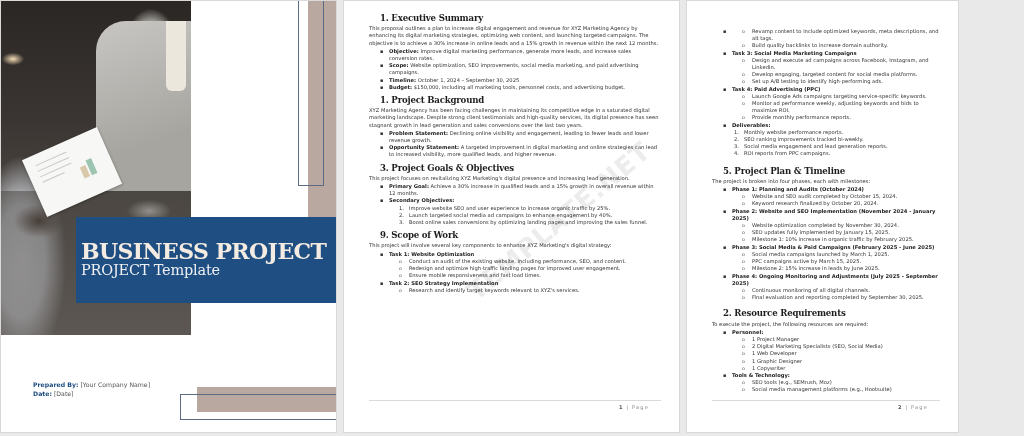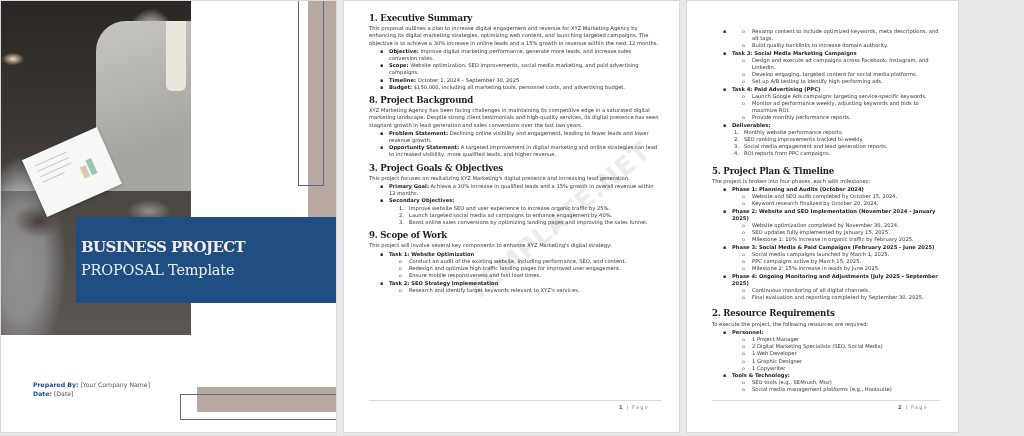--- a/index.html
+++ b/index.html
@@ -33,34 +33,34 @@
   .photo .paper .bar2 { position: absolute; left: 58px; top: 26px; width: 6px; height: 16px; background: #9cc4b0; }
   .photo .paper .line { position: absolute; left: 10px; height: 1px; width: 34px; background: #c8c8c8; }
   .photo .table { position: absolute; left: 0; top: 190px; width: 190px; height: 144px;
     background: linear-gradient(180deg, #4c4844, #5e5955); opacity: .55; }
 
   .beige-vert { position: absolute; left: 307px; top: 0; width: 28px; height: 216px; background: #b8a8a0; }
   .outline-vert { position: absolute; left: 297px; top: 0; width: 26px; height: 185px;
     border: 1px solid #5a6b82; border-top: none; }
   .title-band { position: absolute; left: 75px; top: 216px; width: 260px; height: 86px; background: #1f4e82; }
   .title-main { position: absolute; left: 80px; top: 237px; font-family: "DejaVu Serif", serif;
-    font-weight: bold; font-size: 15px; color: #f4ece2; letter-spacing: -0.6px; white-space: nowrap; }
+    font-weight: bold; font-size: 22px; color: #f4ece2; letter-spacing: -0.6px; white-space: nowrap; }
   .title-sub { position: absolute; left: 80px; top: 261px; font-family: "DejaVu Serif", serif;
     font-size: 14.5px; color: #eef0f4; letter-spacing: -0.2px; white-space: nowrap; }
 
   .prepared { position: absolute; left: 32px; top: 379px; font-size: 6.2px; line-height: 9px; color: #555; }
   .prepared b { color: #1f4e82; font-weight: bold; }
   .beige-horz { position: absolute; left: 196px; top: 386px; width: 139px; height: 25px; background: #b8a8a0; }
   .outline-horz { position: absolute; left: 179px; top: 393px; width: 156px; height: 26px;
     border: 1px solid #5a6b82; border-right: none; }
 
   
   .content { position: absolute; left: 25px; right: 18px; top: 8px; font-size: 5.2px; line-height: 7.2px; color: #333; }
   h2.sec { font-family: "DejaVu Serif", serif; font-weight: bold; font-size: 8.6px; color: #1d1d1d;
-    margin: 6px 0 3px 0; letter-spacing: -0.2px; }
+    margin: 6px 0 3px 11px; letter-spacing: -0.2px; }
   p.body { margin: 0 0 1px 0; }
   ul.l1 { list-style: none; margin-left: 11px; }
   ul.l1 > li { position: relative; padding-left: 9px; }
   ul.l1 > li::before { content: "\25AA"; position: absolute; left: 0; top: 0; font-size: 5px; color: #333; }
   ul.l2 { list-style: none; margin-left: 10px; }
   ul.l2 > li { position: relative; padding-left: 10px; }
   ul.l2 > li::before { content: "o"; position: absolute; left: 0; top: 0; font-size: 4.6px; color: #444; }
   ol.num { list-style: none; margin-left: 10px; }
   ol.num > li { position: relative; padding-left: 10px; }
   ol.num > li .n { position: absolute; left: 0; top: 0; }
@@ -88,21 +88,21 @@
       <div class="line" style="top:22px"></div>
       <div class="line" style="top:28px;width:24px"></div>
       <div class="bar1"></div>
         <div class="bar2"></div>
     </div>
   </div>
   <div class="beige-vert"></div>
   <div class="outline-vert"></div>
   <div class="title-band"></div>
   <div class="title-main">BUSINESS PROJECT</div>
-  <div class="title-sub">PROPOSAL Template</div>
+  <div class="title-sub">PROJECT Template</div>
   <div class="prepared">
     <div><b>Prepared By:</b> <span>[Your Company Name]</span></div>
     <div><b>Date:</b> <span>[Date]</span></div>
   </div>
   <div class="beige-horz"></div>
   <div class="outline-horz"></div>
 </div>
 
 <div class="page" id="page-1">
   <div class="watermark">TEMPLATE.NET</div>
@@ -110,21 +110,21 @@
 
     <h2 class="sec">1. Executive Summary</h2>
     <p class="body">This proposal outlines a plan to increase digital engagement and revenue for XYZ Marketing Agency by enhancing its digital marketing strategies, optimizing web content, and launching targeted campaigns. The objective is to achieve a 30% increase in online leads and a 15% growth in revenue within the next 12 months.</p>
     <ul class="l1">
       <li><span class="b">Objective:</span><span> Improve digital marketing performance, generate more leads, and increase sales conversion rates.</span></li>
       <li><span class="b">Scope:</span><span> Website optimization, SEO improvements, social media marketing, and paid advertising campaigns.</span></li>
       <li><span class="b">Timeline:</span><span> October 1, 2024 – September 30, 2025</span></li>
       <li><span class="b">Budget:</span><span> $150,000, including all marketing tools, personnel costs, and advertising budget.</span></li>
     </ul>
 
-    <h2 class="sec">8. Project Background</h2>
+    <h2 class="sec">1. Project Background</h2>
     <p class="body">XYZ Marketing Agency has been facing challenges in maintaining its competitive edge in a saturated digital marketing landscape. Despite strong client testimonials and high-quality services, its digital presence has seen stagnant growth in lead generation and sales conversions over the last two years.</p>
     <ul class="l1">
       <li><span class="b">Problem Statement:</span><span> Declining online visibility and engagement, leading to fewer leads and lower revenue growth.</span></li>
       <li><span class="b">Opportunity Statement:</span><span> A targeted improvement in digital marketing and online strategies can lead to increased visibility, more qualified leads, and higher revenue.</span></li>
     </ul>
 
     <h2 class="sec">3. Project Goals &amp; Objectives</h2>
     <p class="body">This project focuses on revitalizing XYZ Marketing's digital presence and increasing lead generation.</p>
     <ul class="l1">
       <li><span class="b">Primary Goal:</span><span> Achieve a 30% increase in qualified leads and a 15% growth in overall revenue within 12 months.</span></li>

